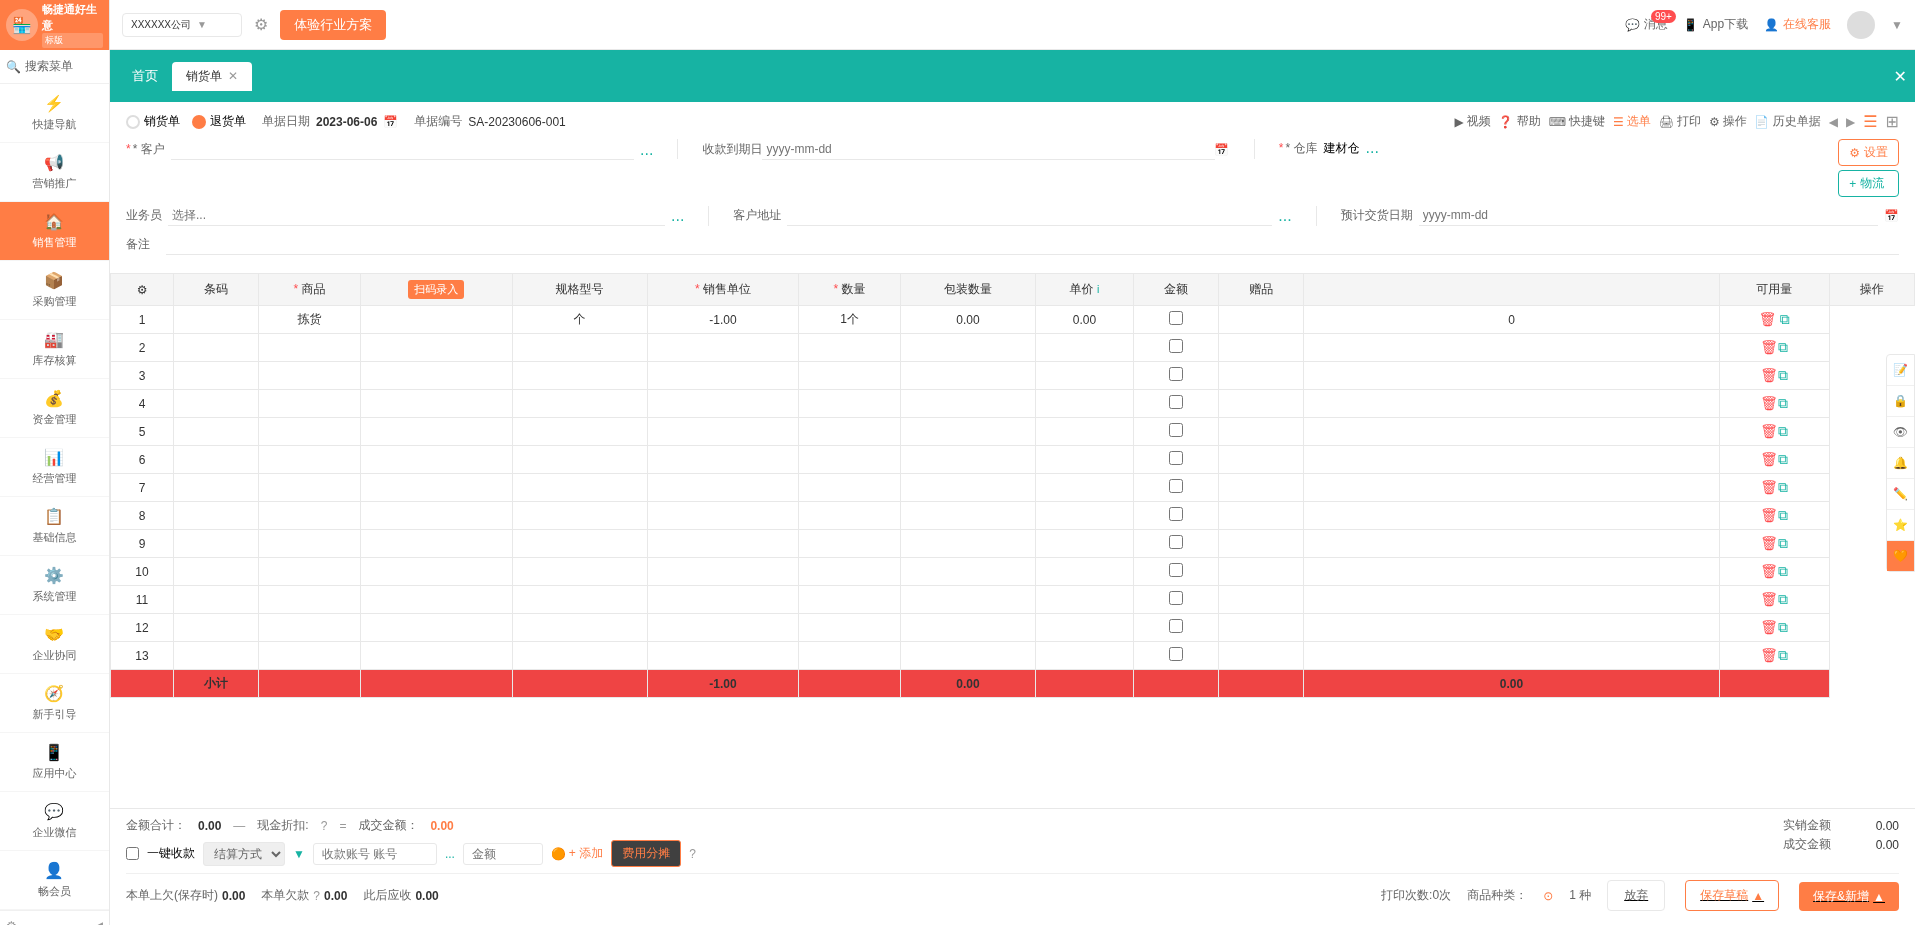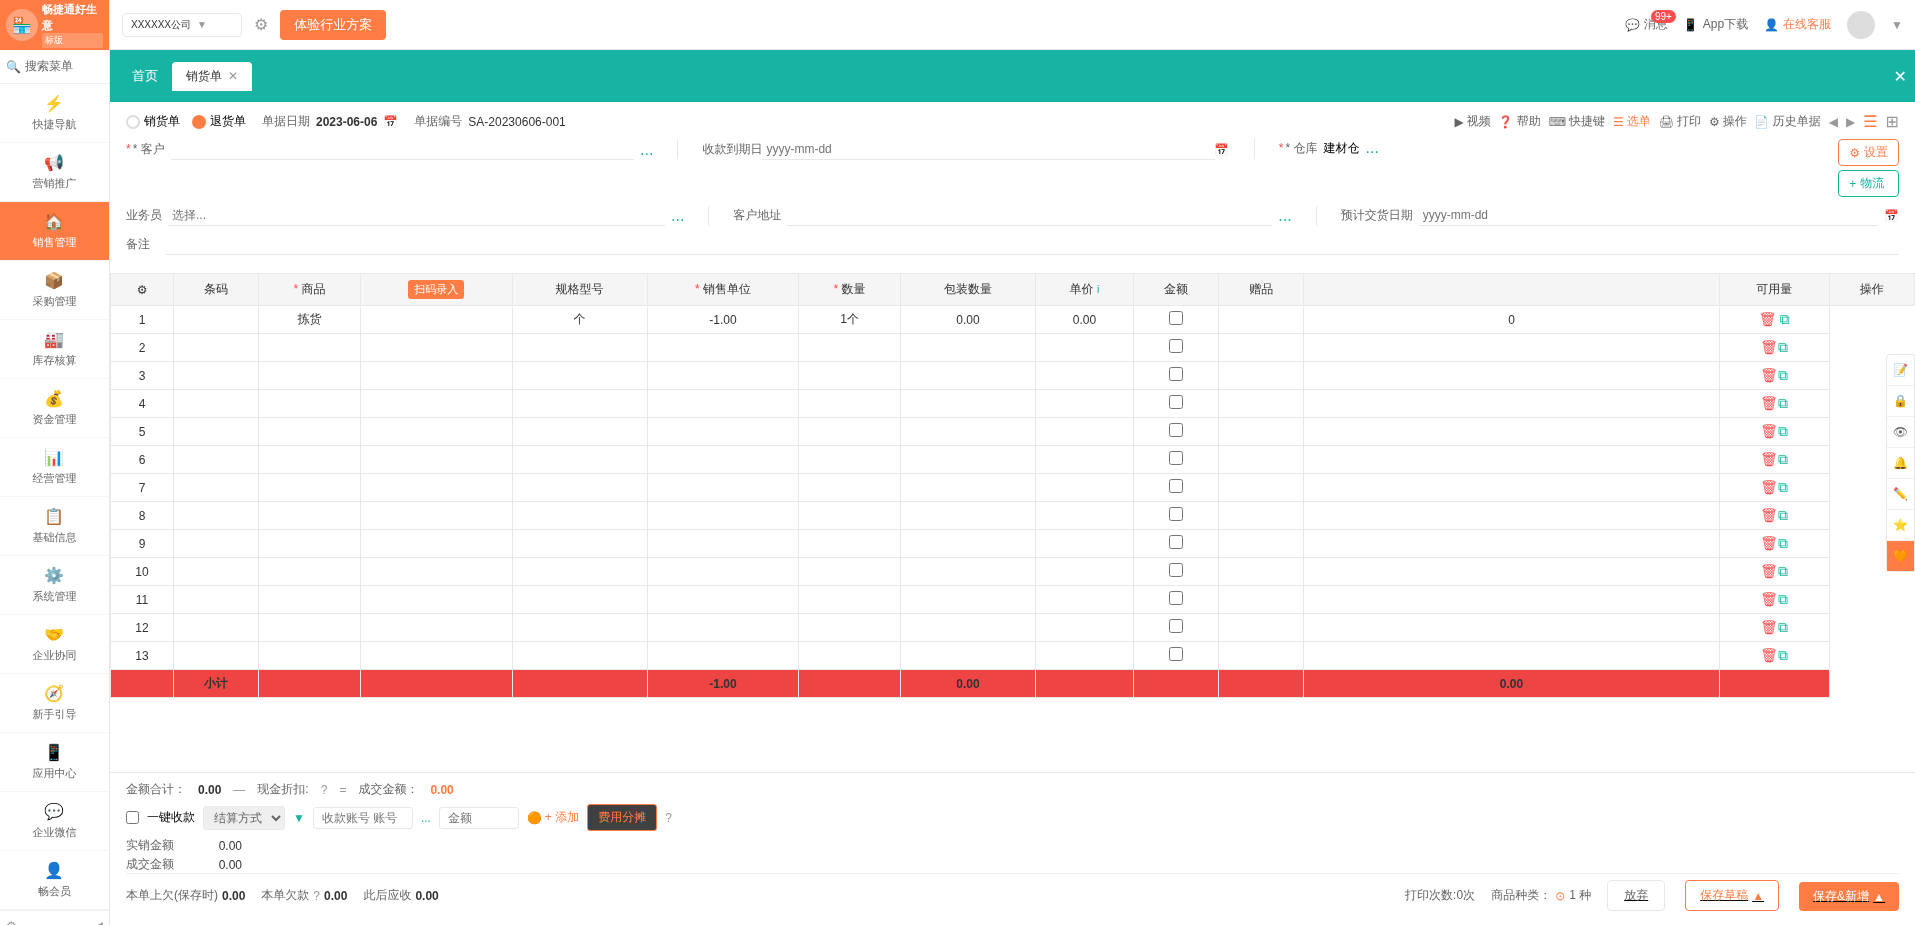--- a/index.html
+++ b/index.html
@@ -87,29 +87,29 @@
     .bottom-area { background: white; border-top: 1px solid #e8e8e8; padding: 8px 16px; flex-shrink: 0; }
     .summary-row { display: flex; align-items: center; gap: 12px; margin-bottom: 6px; }
     .summary-label { color: #666; }
     .summary-value { color: #333; font-weight: bold; }
     .summary-dash { color: #999; }
     .summary-equals { color: #999; }
     .summary-final { color: #ff7d45; font-weight: bold; }
     .payment-row { display: flex; align-items: center; gap: 8px; margin-bottom: 6px; }
     .payment-checkbox { cursor: pointer; }
     .payment-select { border: 1px solid #e8e8e8; border-radius: 3px; padding: 3px 6px; color: #666; cursor: pointer; }
-    .payment-input { border: 1px solid #e8e8e8; border-radius: 3px; padding: 3px 8px; color: #333; width: 100px; }
+    .payment-input { border: 1px solid #e8e8e8; border-radius: 3px; padding: 3px 8px; color: #333; width: 124px; }
     .add-btn { color: #ff7d45; cursor: pointer; display: flex; align-items: center; gap: 3px; }
     .expense-btn { border: 1px solid #ff7d45; color: #ff7d45; background: #404040; border-radius: 3px; padding: 4px 10px; cursor: pointer; }
     .help-icon { color: #999; cursor: pointer; }
     .status-bar { display: flex; align-items: center; gap: 16px; padding: 6px 0; border-top: 1px solid #f0f0f0; }
     .status-item { display: flex; align-items: center; gap: 4px; color: #666; }
     .status-value { color: #333; font-weight: bold; }
     .print-info { margin-left: auto; display: flex; align-items: center; gap: 8px; color: #666; }
-    .product-type { display: flex; align-items: center; gap: 4px; color: #666; }
+    .product-type { display: flex; align-items: center; gap: 16px; color: #666; }
     .action-buttons { display: flex; align-items: flex-end; gap: 20px; text-decoration: underline; }
     .btn-abandon { border: 1px solid #e8e8e8; background: white; color: #666; border-radius: 4px; padding: 6px 16px; cursor: pointer; }
     .btn-save-draft { border: 1px solid #ff7d45; background: white; color: #ff7d45; border-radius: 4px; padding: 6px 14px; cursor: pointer; display: flex; align-items: center; gap: 4px; }
     .btn-save-new { background: #ff7d45; color: white; border: none; border-radius: 4px; padding: 6px 14px; cursor: pointer; display: flex; align-items: center; gap: 4px; }
     .right-summary { display: flex; flex-direction: column; align-items: flex-end; gap: 2px; }
     .right-summary-item { display: flex; align-items: center; gap: 8px; }
     .right-summary-label { color: #666; }
     .right-summary-value { color: #333; min-width: 60px; text-align: right; }
 
     
@@ -587,21 +587,21 @@
           <td></td>
           <td></td>
           <td>0.00</td>
           <td></td>
         </tr>
       </tbody>
     </table>
   </div>
 
   <div class="bottom-area">
-    <div style="display:flex;justify-content:space-between;align-items:flex-start;flex-direction:column;">
+    <div style="display:flex;justify-content:space-between;align-items:flex-start;">
       <div style="flex:1;">
 
         <div class="summary-row">
           <span class="summary-label">金额合计：</span>
           <span class="summary-value">0.00</span>
           <span class="summary-dash">—</span>
           <span class="summary-label">现金折扣:</span>
           <span style="color:#999;cursor:pointer;">?</span>
           <span class="summary-equals">=</span>
           <span class="summary-label">成交金额：</span>

